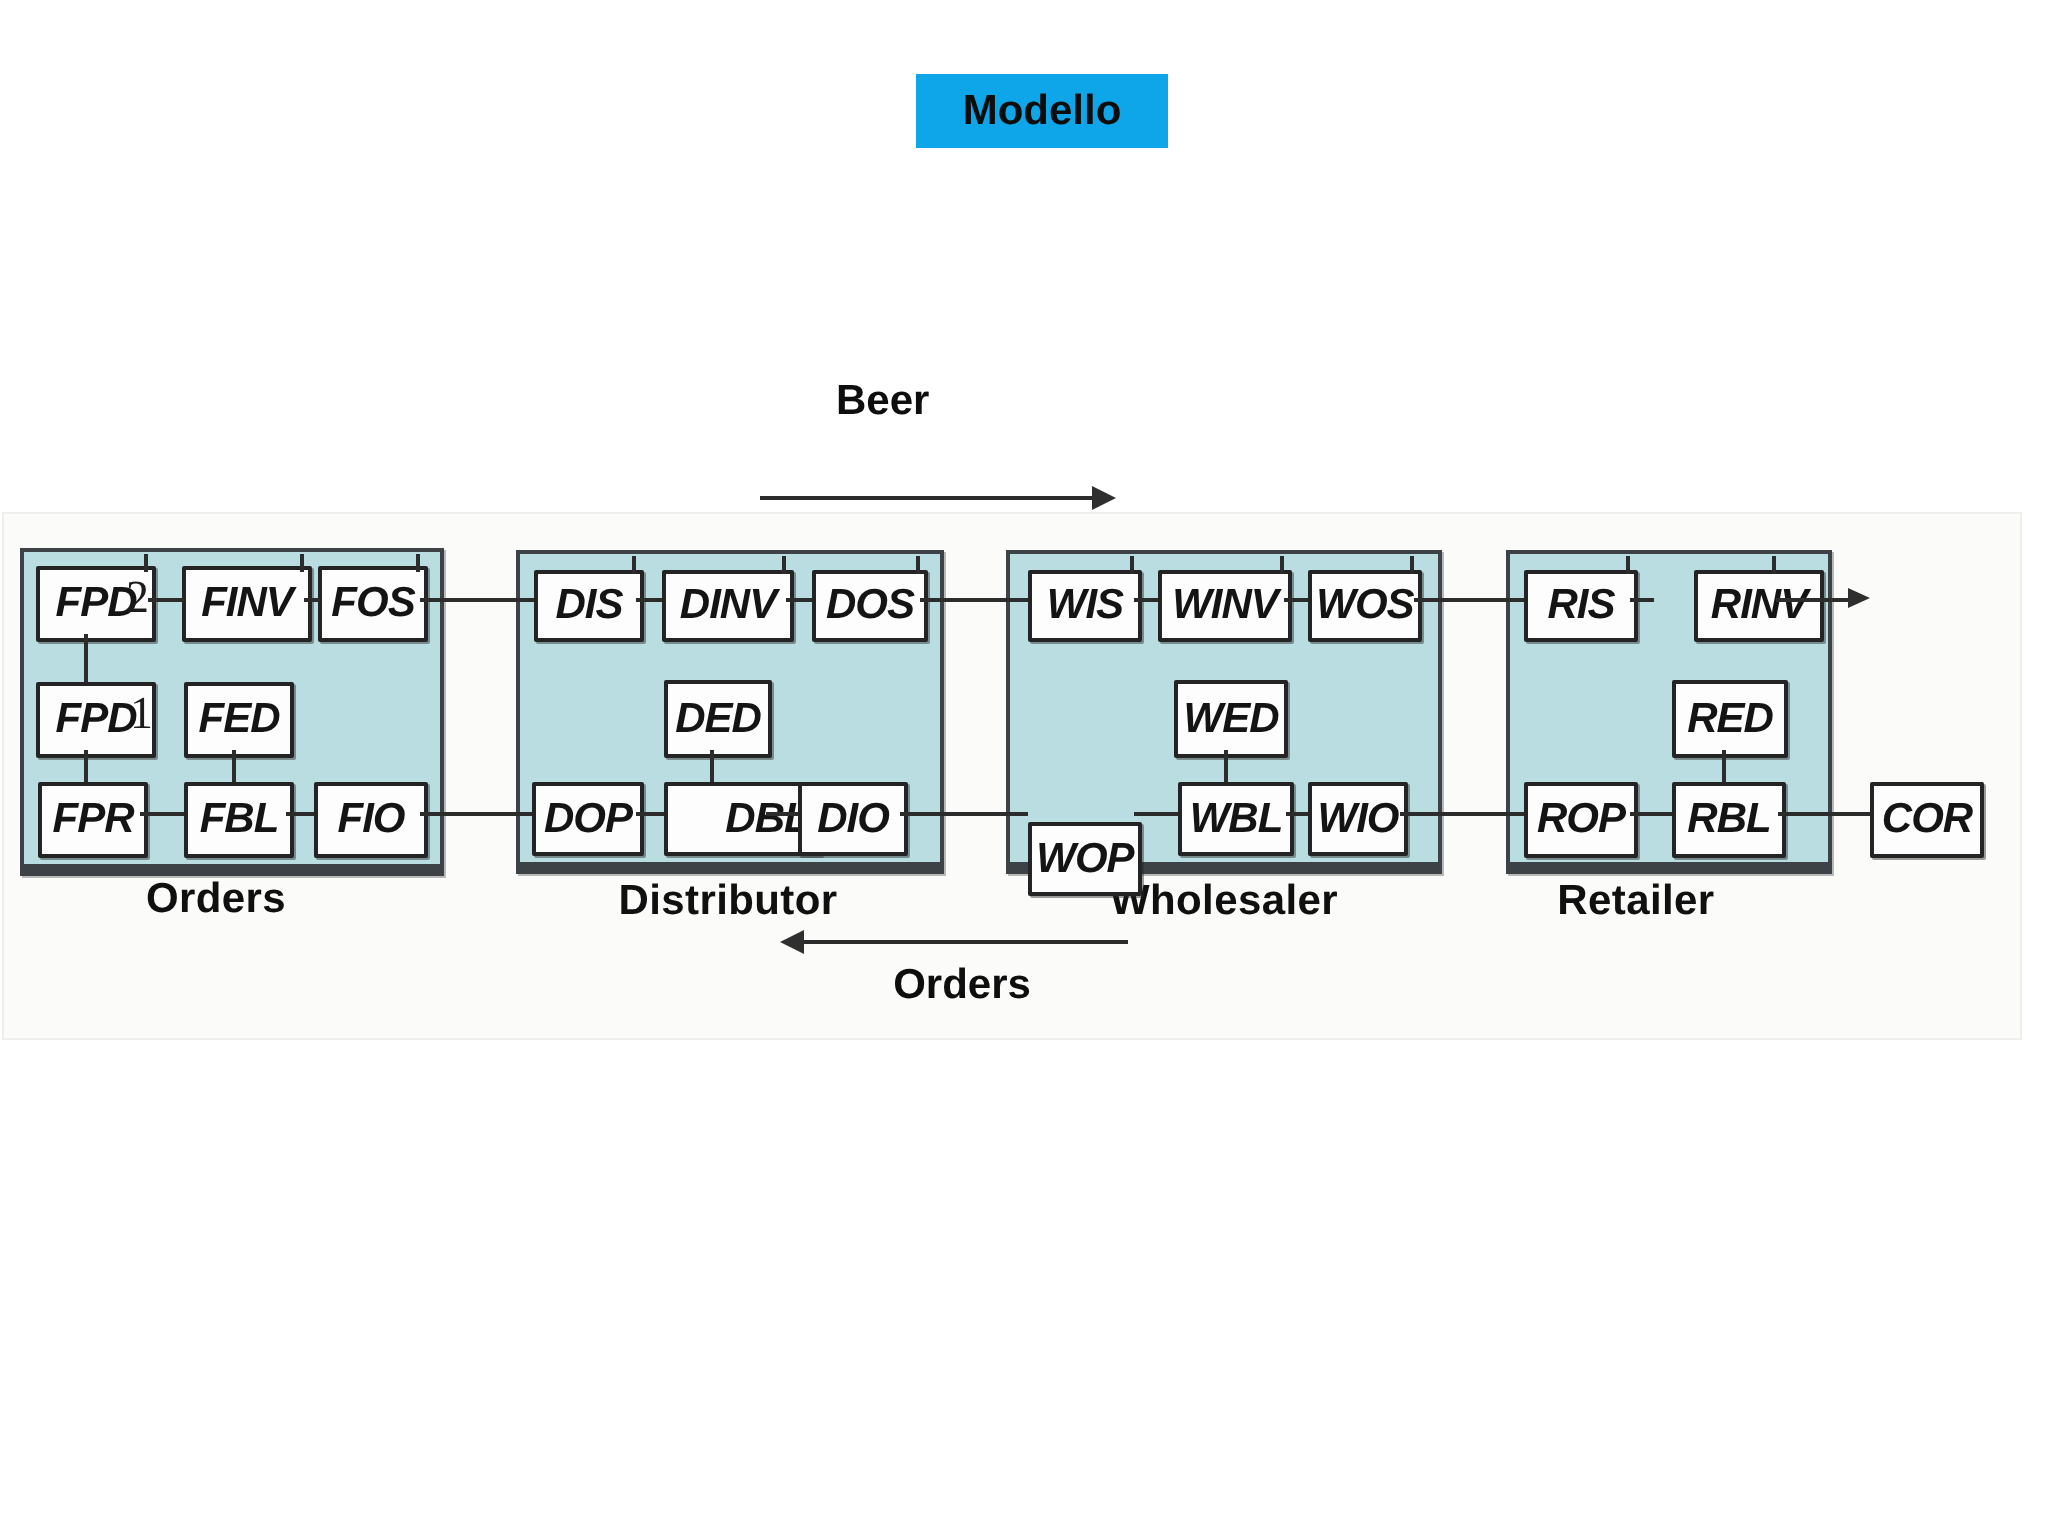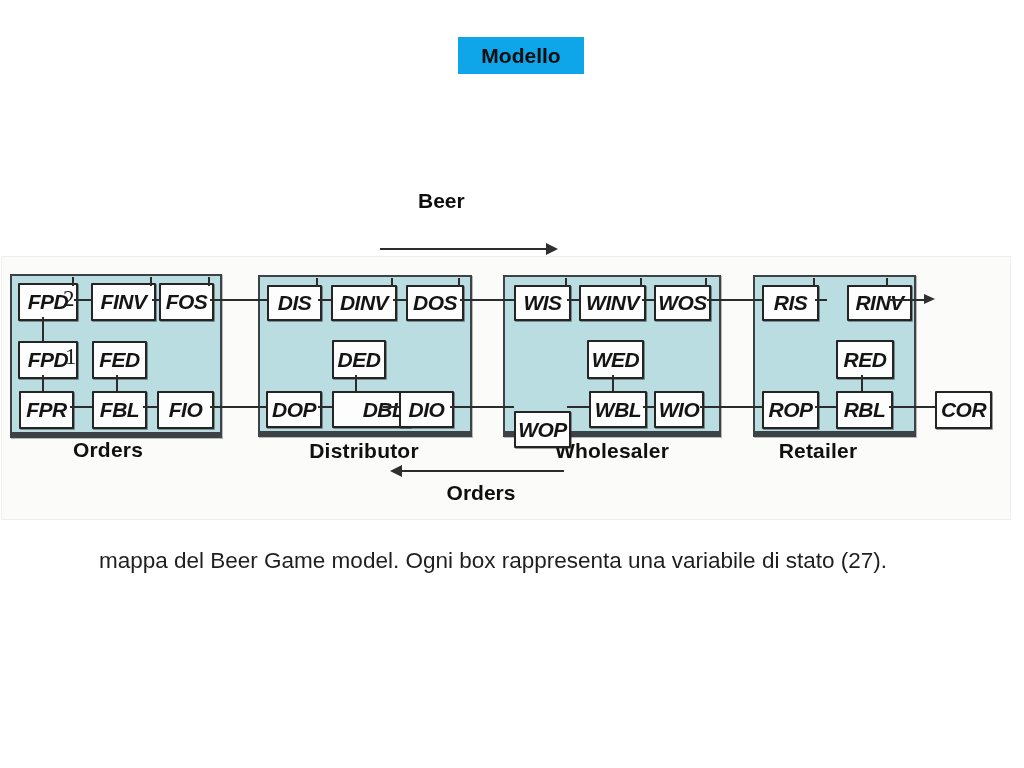--- a/index.html
+++ b/index.html
@@ -131,15 +131,14 @@
   <div class="tick" style="left:565px;top:278px;"></div>
   <div class="tick" style="left:640px;top:278px;"></div>
   <div class="tick" style="left:705px;top:278px;"></div>
   <div class="tick" style="left:813px;top:278px;"></div>
   <div class="tick" style="left:886px;top:278px;"></div>
 
   <div class="hline" style="left:400px;top:470px;width:164px;"></div>
   <div class="ah-left" style="left:390px;top:465px;"></div>
   <div class="flow-label" style="left:426px;top:481px;width:110px;text-align:center;">Orders</div>
 
-  <div class="caption">mappa del Beer Game model.  Ogni box rappresenta una variabile di stato (27).</div>
 
 </div>
 
 </body></html>

